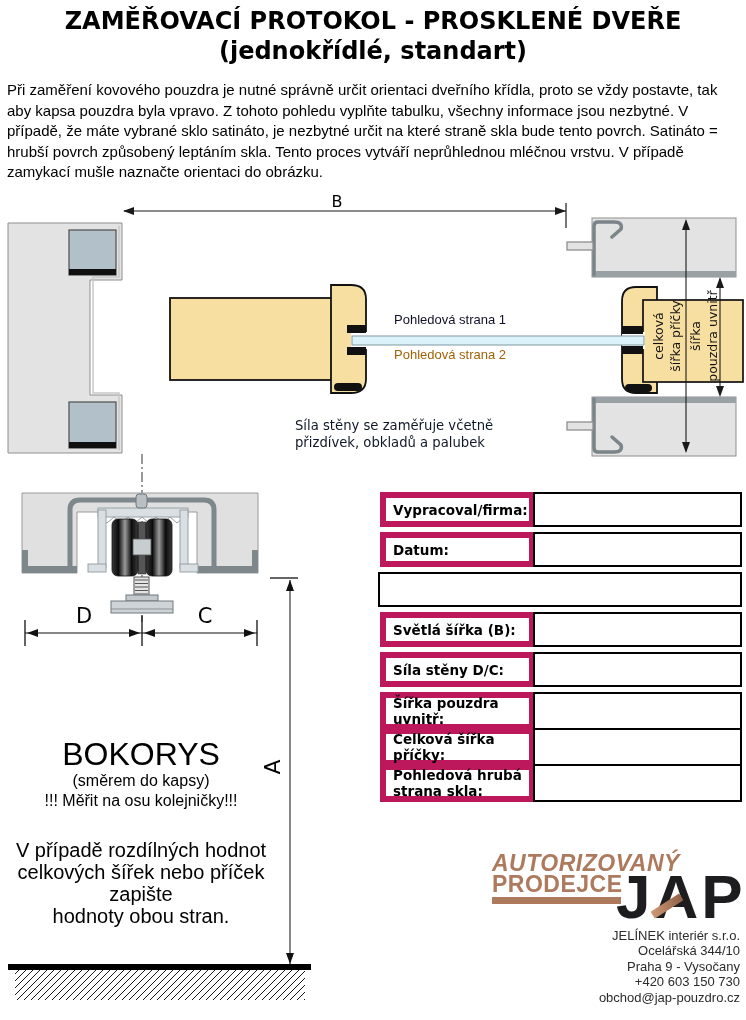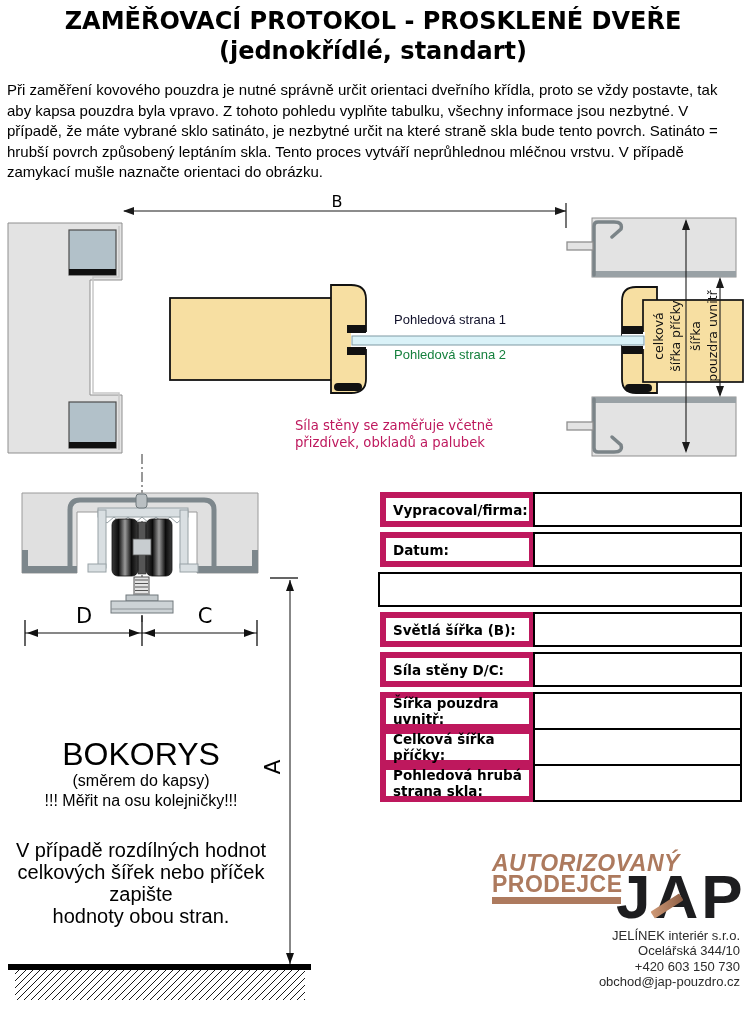--- a/index.html
+++ b/index.html
@@ -13,22 +13,22 @@
   
   #title-block{left:0;top:6px;width:746px;text-align:center;
     font-family:"DejaVu Sans",sans-serif;font-weight:bold;font-size:24px;line-height:30px;}
   #intro{left:7px;top:80px;width:737px;font-size:15px;line-height:20.6px;
     font-family:"Liberation Sans",sans-serif;}
 
   
   .dim-label{font-family:"DejaVu Sans",sans-serif;color:#000;}
   #b-label{left:322px;top:192px;width:30px;text-align:center;font-size:16px;}
   #side1-label{left:394px;top:312px;font-size:13px;color:#10102a;}
-  #side2-label{left:394px;top:347px;font-size:13px;color:#15803d;}
-  #red-note{left:295px;top:418px;font-size:13.2px;line-height:16.5px;color:#be185d;
+  #side2-label{left:394px;top:347px;font-size:13px;color:#a16207;}
+  #red-note{left:295px;top:418px;font-size:13.2px;line-height:16.5px;color:#0f172a;
     font-family:"DejaVu Sans",sans-serif;}
   .rot-label{width:120px;height:36px;text-align:center;font-size:12.5px;line-height:17px;
     font-family:"DejaVu Sans",sans-serif;transform:rotate(-90deg);color:#111;}
   #rot-total{left:608px;top:318px;}
   #rot-inner{left:645px;top:318px;}
 
   #d-label{left:66px;top:604px;width:36px;text-align:center;font-size:21px;}
   #c-label{left:187px;top:604px;width:36px;text-align:center;font-size:21px;}
   #a-label{left:258px;top:752px;width:34px;height:30px;text-align:center;
     font-size:22px;transform:rotate(-90deg);}
@@ -293,17 +293,18 @@
 
   <div class="abs copper-text" id="dealer-line1">AUTORIZOVANÝ</div>
   <div class="abs copper-text" id="dealer-line2">PRODEJCE</div>
   <div class="abs" id="dealer-bar"></div>
   <div class="abs" id="jap-logo">JAP</div>
   <div class="abs" id="jap-ribbon"></div>
 
   <div class="abs" id="contact">
     <div>JELÍNEK interiér s.r.o.</div>
     <div>Ocelářská 344/10</div>
+    <div>Praha 9 - Vysočany</div>
     <div>+420 603 150 730</div>
     <div>obchod@jap-pouzdro.cz</div>
   </div>
 
 </div>
 
 </body></html>

